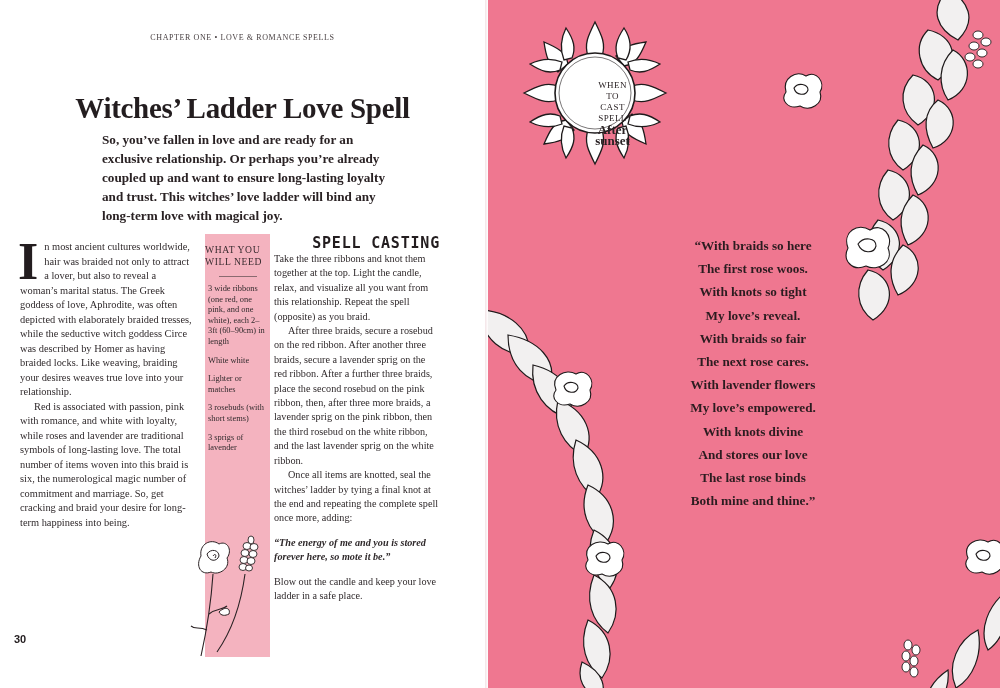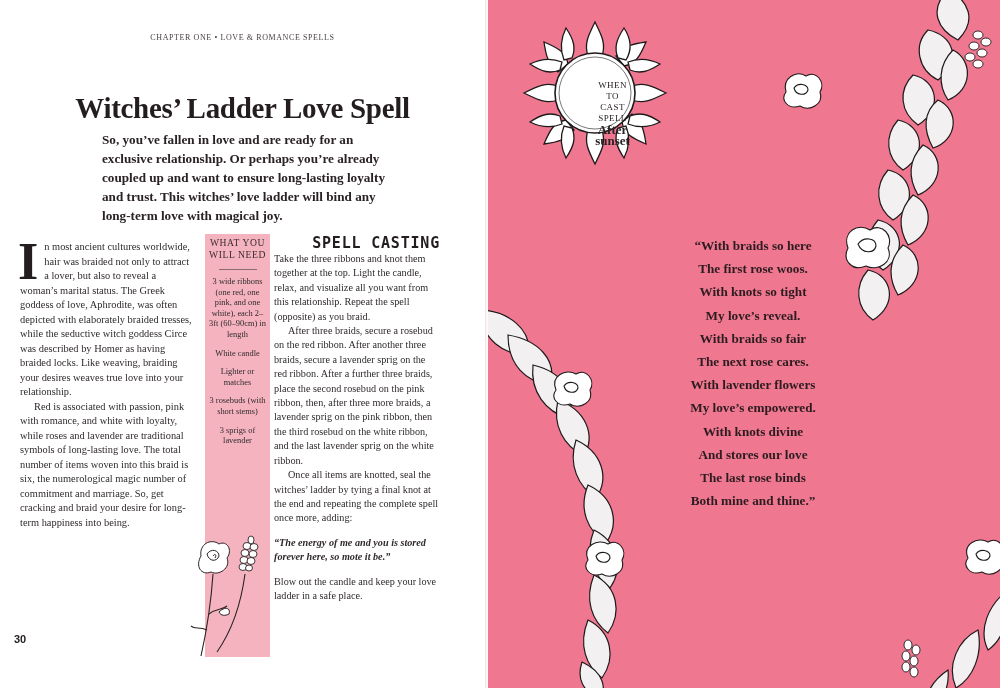--- a/index.html
+++ b/index.html
@@ -13,21 +13,21 @@
 
     .running-head { position: absolute; top: 33px; left: 0; width: 485px; text-align: center; font-size: 8px; letter-spacing: 0.6px; color: #4a4244; font-family: "Liberation Serif", serif; text-transform: uppercase; }
     .title { position: absolute; top: 92px; left: 0; width: 485px; text-align: center; font-size: 29px; font-weight: bold; color: #231d1f; letter-spacing: -0.3px; }
     .intro { position: absolute; top: 130px; left: 102px; width: 300px; font-size: 13.2px; line-height: 19px; color: #2a2224; font-weight: bold; }
 
     .col-main { position: absolute; top: 240px; left: 20px; width: 176px; font-size: 10.4px; line-height: 14.5px; color: #302a2c; }
     .col-main p { text-indent: 0; }
     .col-main p + p { text-indent: 14px; }
     .dropcap { float: left; font-size: 52px; line-height: 40px; margin: 0 6px 0 -2px; padding-top: 2px; font-weight: bold; color: #231d1f; font-family: "Liberation Serif", serif; }
 
-    .sidebar { position: absolute; top: 234px; left: 205px; width: 65px; height: 423px; background: #f4b3bf; text-align: center; padding-top: 3px; }
+    .sidebar { position: absolute; top: 234px; left: 205px; width: 65px; height: 423px; background: #f4b3bf; padding-top: 10px; }
     .sidebar-head { font-size: 9.6px; letter-spacing: 0.6px; line-height: 12px; color: #3a2c30; text-transform: uppercase; }
     .sidebar-rule { width: 38px; height: 1px; background: #8a6a70; margin: 8px auto 7px; }
     .sidebar-item { font-size: 8.4px; line-height: 10.6px; color: #302a2c; margin: 0 3px 8px; }
     .sidebar-art { position: absolute; left: -22px; top: 300px; width: 90px; height: 125px; }
 
     .col-spell { position: absolute; top: 234px; left: 274px; width: 166px; font-size: 10.2px; line-height: 14.4px; color: #302a2c; }
     .spell-head { font-size: 15px; letter-spacing: 0.8px; line-height: 18px; font-weight: bold; color: #231d1f; font-family: "DejaVu Sans Mono", monospace; text-transform: uppercase; text-align: right; }
     .col-spell p + p.indent { text-indent: 14px; }
     .quote { font-style: italic; font-weight: bold; margin: 10px 0 10px; }
 
@@ -55,21 +55,21 @@
 
     <div class="col-main">
       <p><span class="dropcap">I</span><span>n most ancient cultures worldwide, hair was braided not only to attract a lover, but also to reveal a woman’s marital status. The Greek goddess of love, Aphrodite, was often depicted with elaborately braided tresses, while the seductive witch goddess Circe was described by Homer as having braided locks. Like weaving, braiding your desires weaves true love into your relationship.</span></p>
       <p>Red is associated with passion, pink with romance, and white with loyalty, while roses and lavender are traditional symbols of long-lasting love. The total number of items woven into this braid is six, the numerological magic number of commitment and marriage. So, get cracking and braid your desire for long-term happiness into being.</p>
     </div>
 
     <div class="sidebar">
       <div class="sidebar-head">What you will need</div>
       <div class="sidebar-rule"></div>
       <div class="sidebar-item">3 wide ribbons (one red, one pink, and one white), each 2–3ft (60–90cm) in length</div>
-      <div class="sidebar-item">White candle</div>
+      <div class="sidebar-item">White white</div>
       <div class="sidebar-item">Lighter or matches</div>
       <div class="sidebar-item">3 rosebuds (with short stems)</div>
       <div class="sidebar-item">3 sprigs of lavender</div>
 
       <svg class="sidebar-art" viewBox="0 0 90 125">
         <g fill="none" stroke="#2a2224" stroke-width="1.1">
           <path d="M30 40 C28 70 24 95 18 122"></path>
           <path d="M62 40 C58 70 50 95 34 118"></path>
           <path d="M26 80 C34 74 40 76 44 72"></path>
           <path d="M24 96 C16 92 12 96 8 92"></path>

